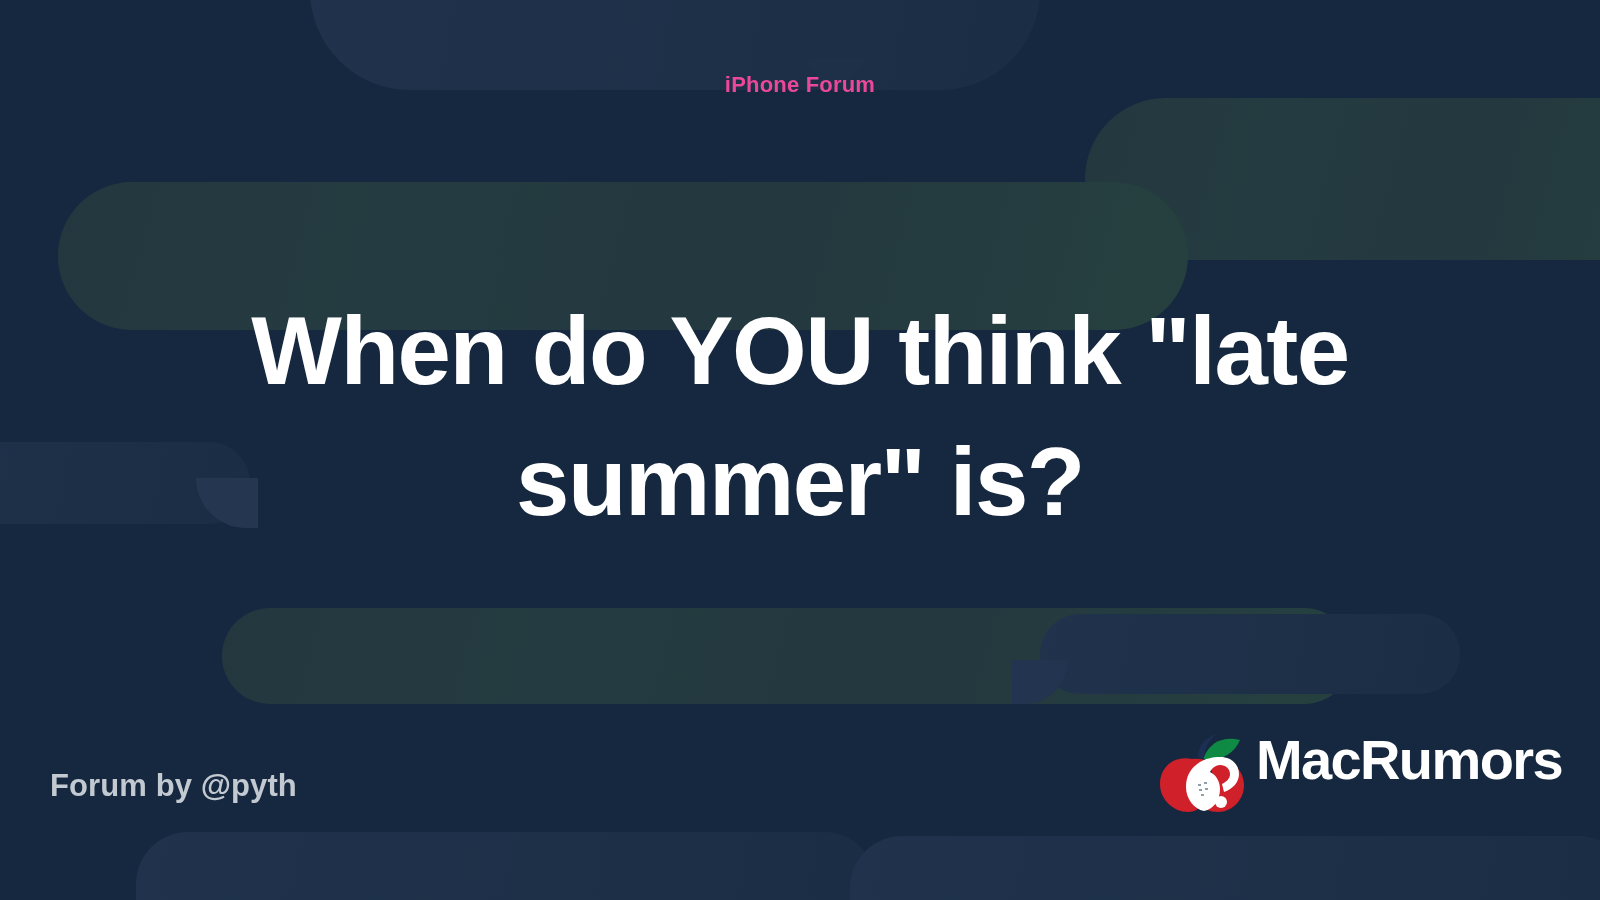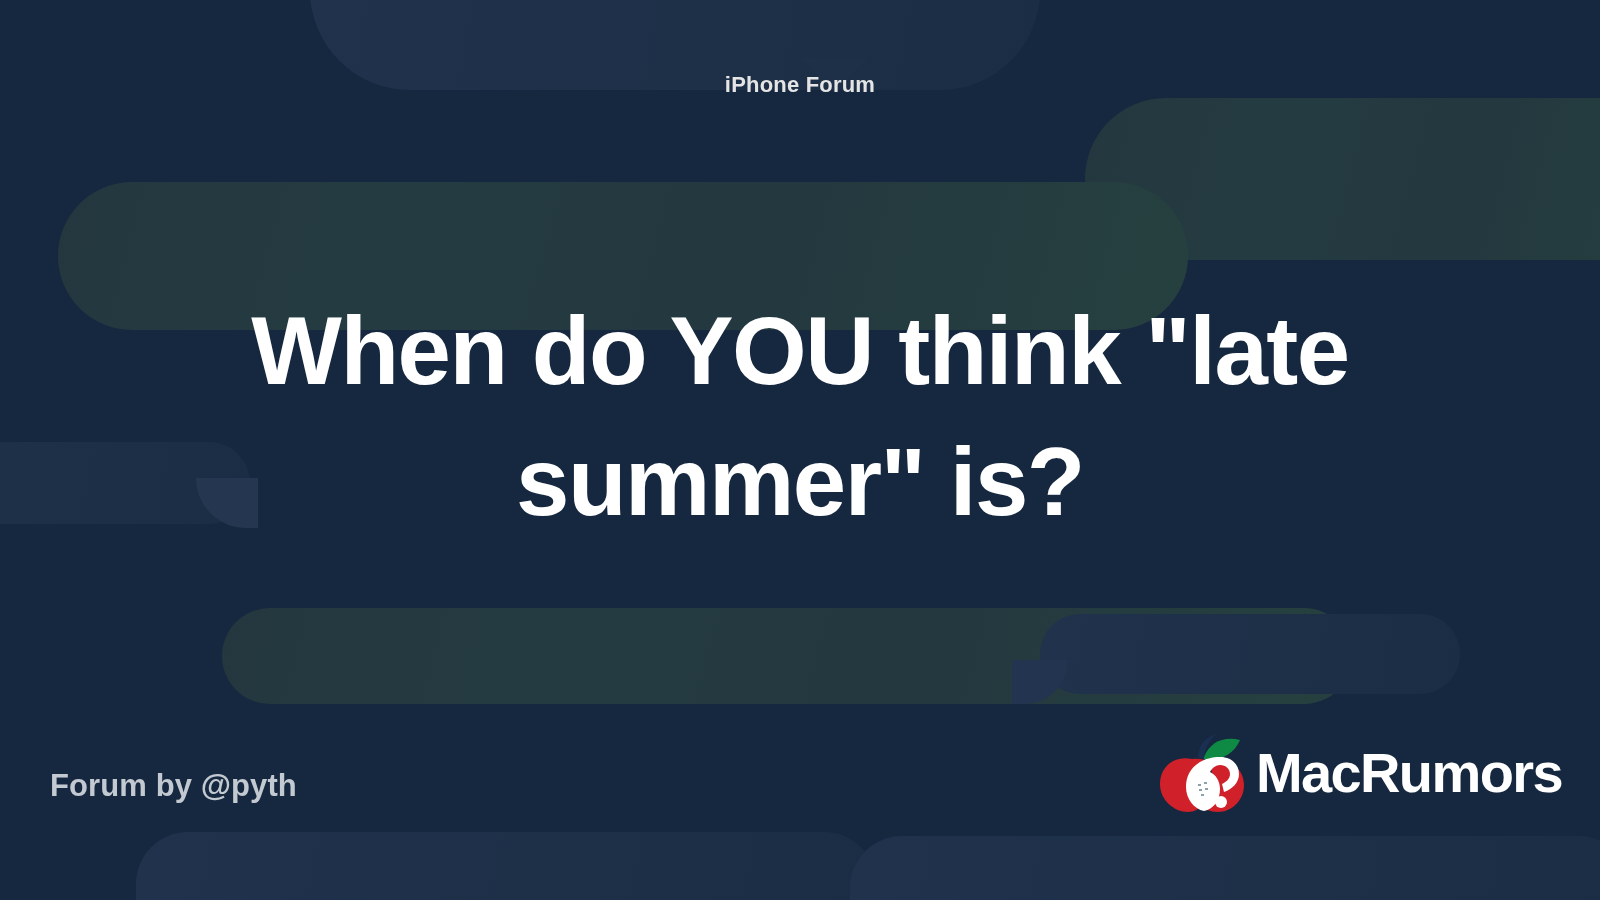--- a/index.html
+++ b/index.html
@@ -74,21 +74,21 @@
   #bub-bottom-right { left:850px; top:836px; width:780px; height:130px; border-radius:52px; }
 
   
   #forum-label {
     position:absolute;
     left:0; right:0; top:72px;
     text-align:center;
     font-size:22px;
     font-weight:bold;
     letter-spacing:0.2px;
-    color:#e5e5e5;
+    color:#ec4899;
   }
 
   #headline {
     position:absolute;
     left:0; right:0; top:286px;
     padding:0 70px;
     text-align:center;
     color:#ffffff;
     font-size:96px;
     font-weight:bold;
@@ -104,21 +104,21 @@
     color:#c3c9d1;
     letter-spacing:0.1px;
   }
 
   
   #logo {
     position:absolute;
     right:38px; top:732px;
     height:82px;
     display:flex;
-    align-items:center;
+    align-items:flex-start;
     gap:6px;
   }
   #logo-mark { width:96px; height:82px; display:block; }
   #logo-wordmark {
     color:#ffffff;
     font-size:56px;
     font-weight:bold;
     letter-spacing:-1.6px;
     line-height:1;
     white-space:nowrap;

